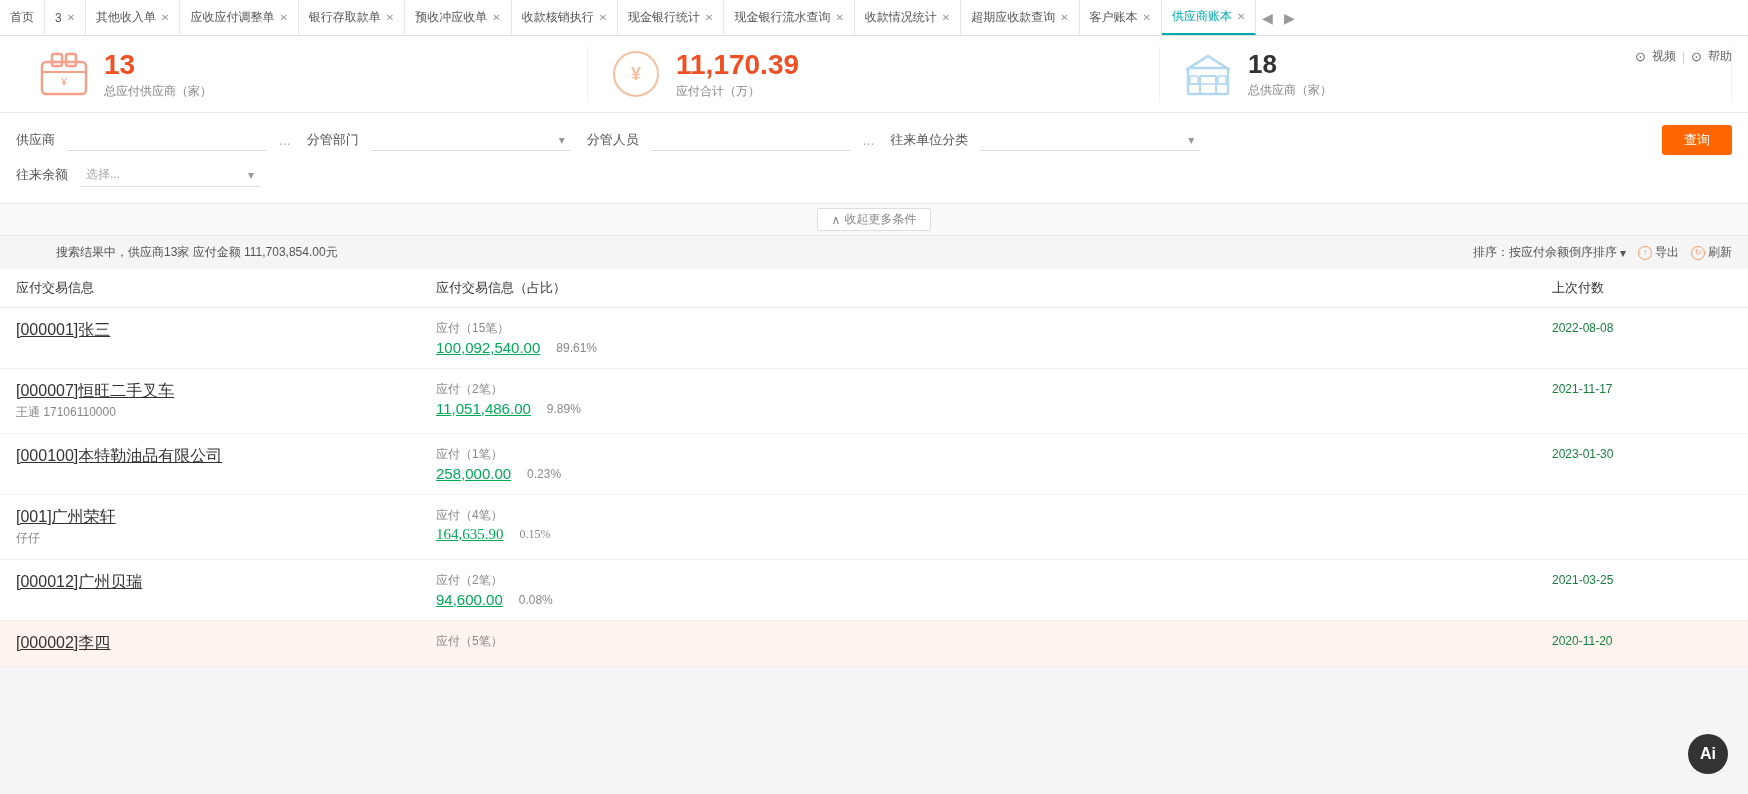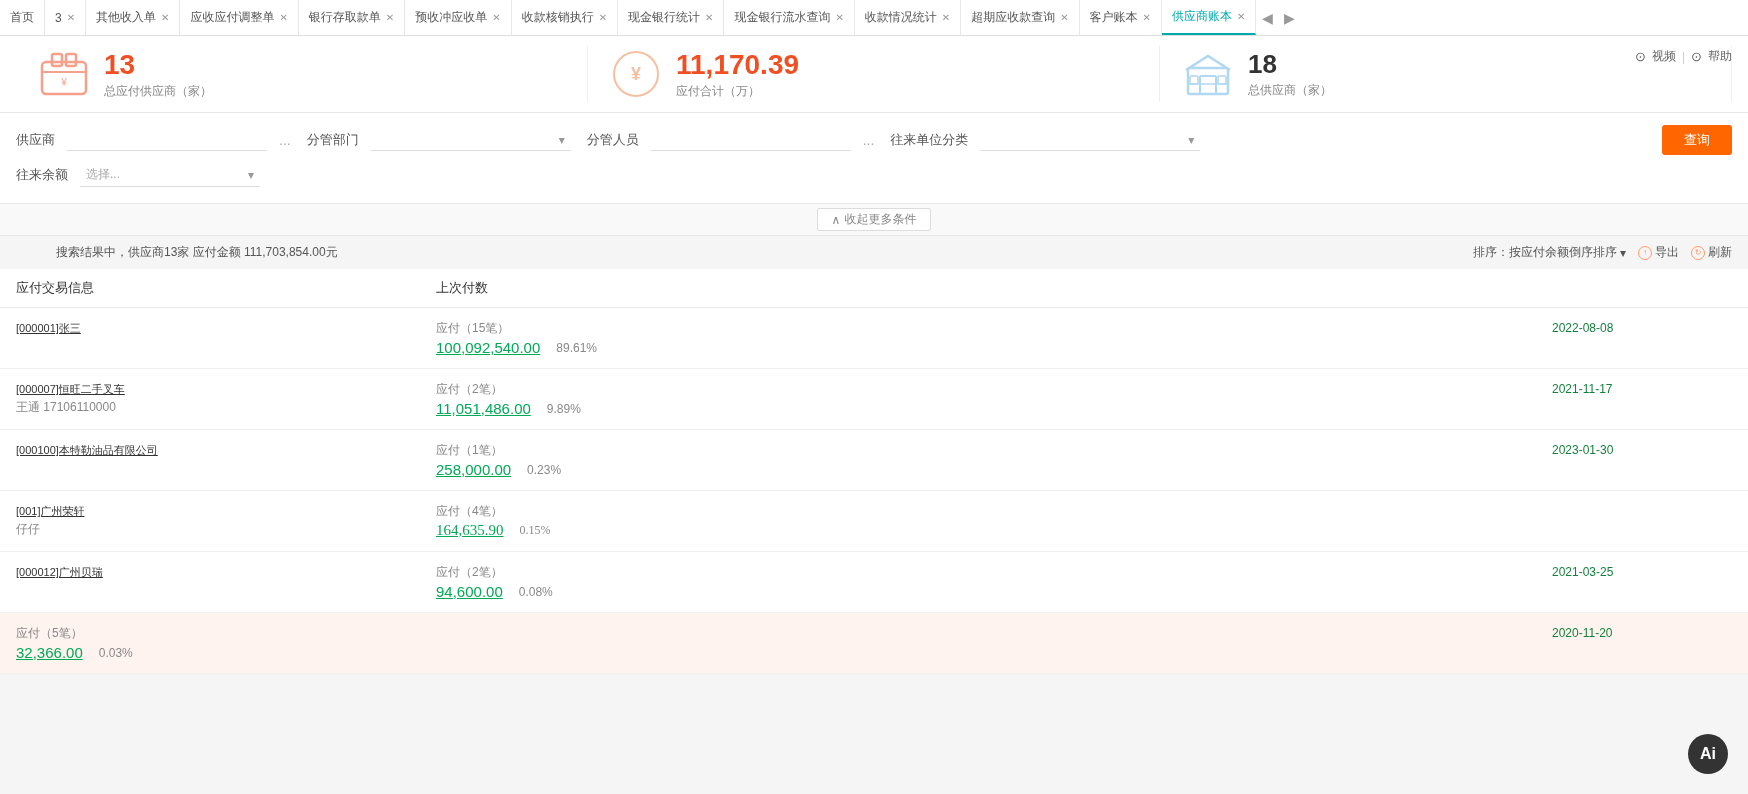--- a/index.html
+++ b/index.html
@@ -229,21 +229,21 @@
       border-bottom: 1px solid #f0f0f0;
       align-items: flex-start;
       background: #fff;
       cursor: pointer;
     }
     .table-row.highlighted { background: #fff3ef; }
 
     .supplier-link {
       color: #333;
       text-decoration: underline;
-      font-size: 11px;
+      font-size: 16px;
       cursor: pointer;
     }
     .supplier-sub {
       font-size: 12px;
       color: #888;
       margin-top: 2px;
     }
     .tx-label { font-size: 12px; color: #888; }
     .tx-amount {
       font-size: 15px;
@@ -432,20 +432,21 @@
     <div class="action-btn">
       <div class="icon-circle">↻</div>
       <span>刷新</span>
     </div>
   </div>
 </div>
 
 <div class="data-table">
   <div class="table-header">
     <div class="col-supplier">应付交易信息</div>
+    <div class="col-transaction">应付交易信息（占比）</div>
     <div class="col-last-pay">上次付数</div>
   </div>
 
   <div class="table-row">
     <div class="col-supplier">
       <span class="supplier-link">[000001]张三</span>
     </div>
     <div class="col-transaction">
       <div class="tx-row">
         <span class="tx-label">应付（15笔）</span>
@@ -528,28 +529,27 @@
         <span class="tx-amount">94,600.00</span>
         <span class="tx-percent">0.08%</span>
       </div>
     </div>
     <div class="col-last-pay">
       <span class="last-pay-date">2021-03-25</span>
     </div>
   </div>
 
   <div class="table-row highlighted">
+    <div class="col-supplier">
+      <span class="supplier-link">[000002]李四</span>
+    </div>
     <div class="col-transaction">
       <div class="tx-row">
         <span class="tx-label">应付（5笔）</span>
       </div>
-      <div style="display:flex;align-items:center;">
-        <span class="tx-amount">32,366.00</span>
-        <span class="tx-percent">0.03%</span>
-      </div>
     </div>
     <div class="col-last-pay">
       <span class="last-pay-date">2020-11-20</span>
     </div>
   </div>
 </div>
 
 <div style="position:fixed;bottom:20px;right:20px;background:#333;color:#fff;border-radius:50%;width:40px;height:40px;display:flex;align-items:center;justify-content:center;font-size:16px;font-weight:bold;cursor:pointer;">
   <span>Ai</span>
 </div>

